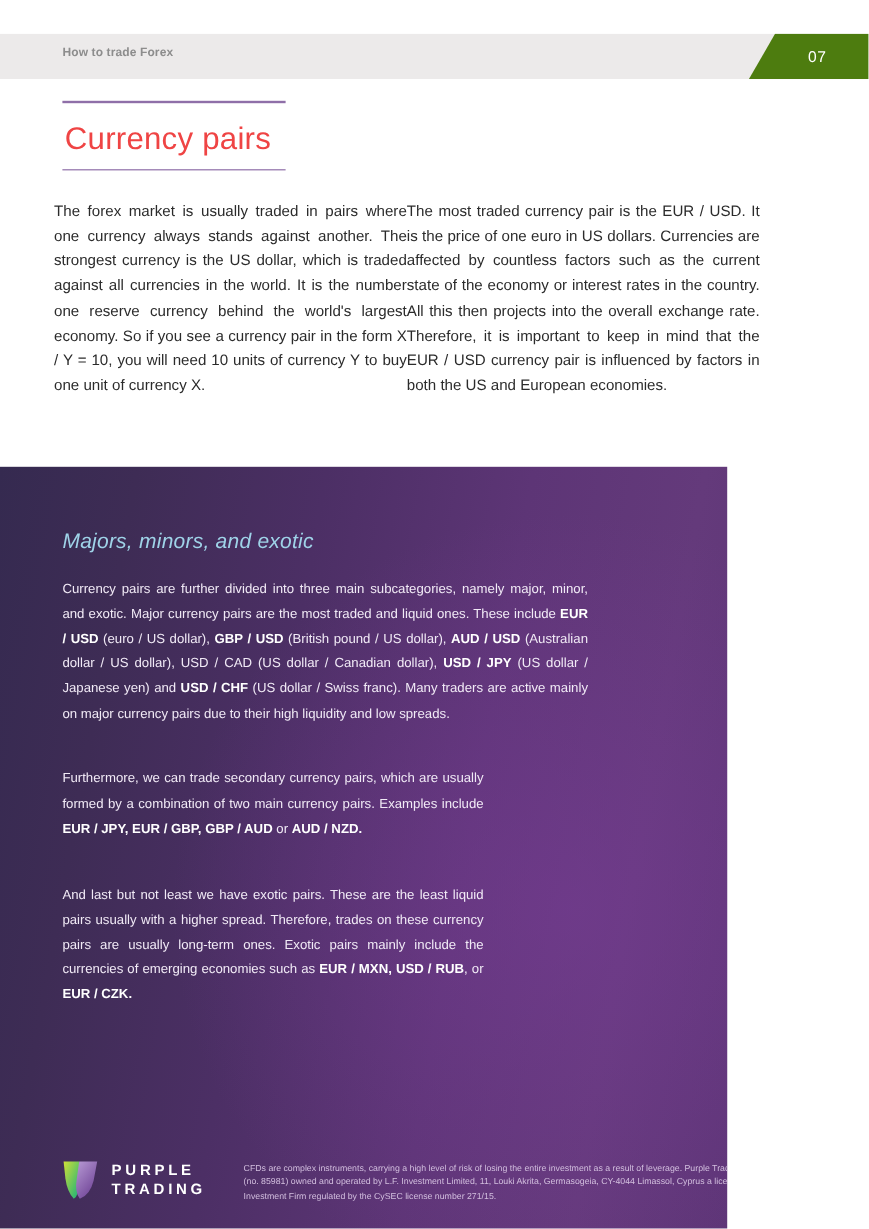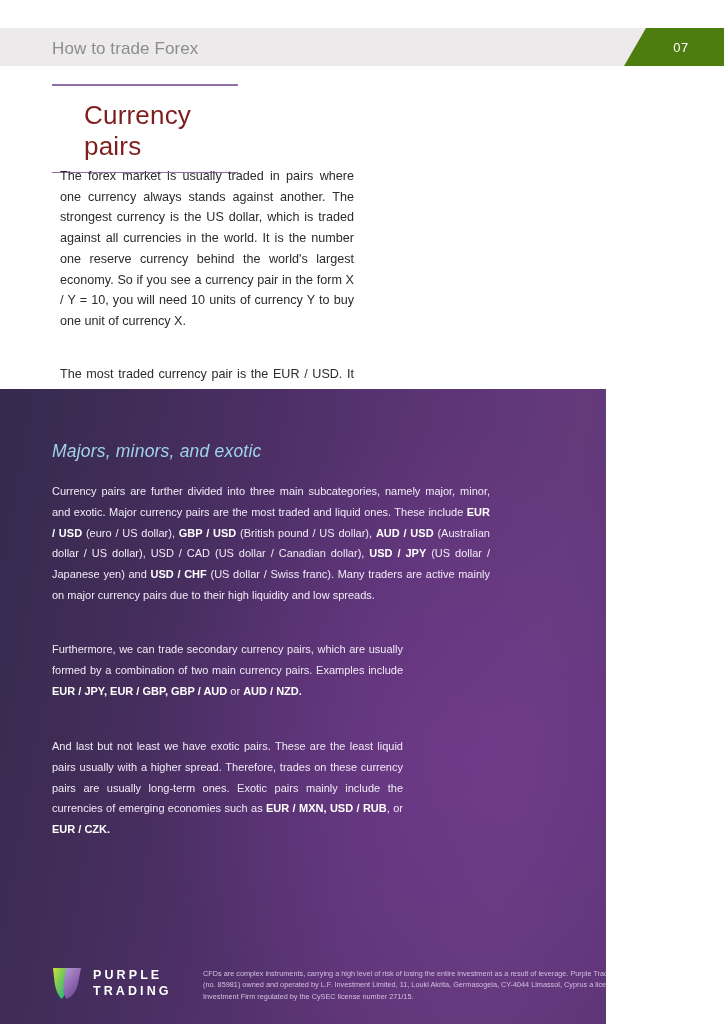--- a/index.html
+++ b/index.html
@@ -46,52 +46,50 @@
   .header-page-number {
     color: #ffffff;
     font-size: 13px;
     letter-spacing: 0.5px;
     padding-left: 14px;
   }
   .header-breadcrumb {
     position: absolute;
     left: 52px; top: 11px;
     color: #8d8d8d;
-    font-size: 17px;
+    font-size: 10px;
     letter-spacing: 0.1px;
+    font-weight: bold;
   }
 
   
   .title-block {
     position: absolute;
     left: 52px; top: 84px;
     width: 186px;
   }
   .title-rule {
     width: 186px;
     height: 1.5px;
     background: #8f6fa8;
   }
   .page-title {
-    color: #7f1d1d;
+    color: #ef4444;
     font-size: 26px;
     font-weight: 400;
     letter-spacing: 0.2px;
     padding: 14px 0 10px 2px;
-    margin-left: 30px;
   }
 
   
   .intro {
     position: absolute;
-    left: 60px; top: 166px;
+    left: 45px; top: 166px;
     width: 620px;
     display: flex;
-    gap: 32px;
-    flex-direction: column;
   }
   .intro-col {
     width: 294px;
     font-size: 12.6px;
     line-height: 20.7px;
     color: #2b2b2b;
     text-align: justify;
   }
 
   

